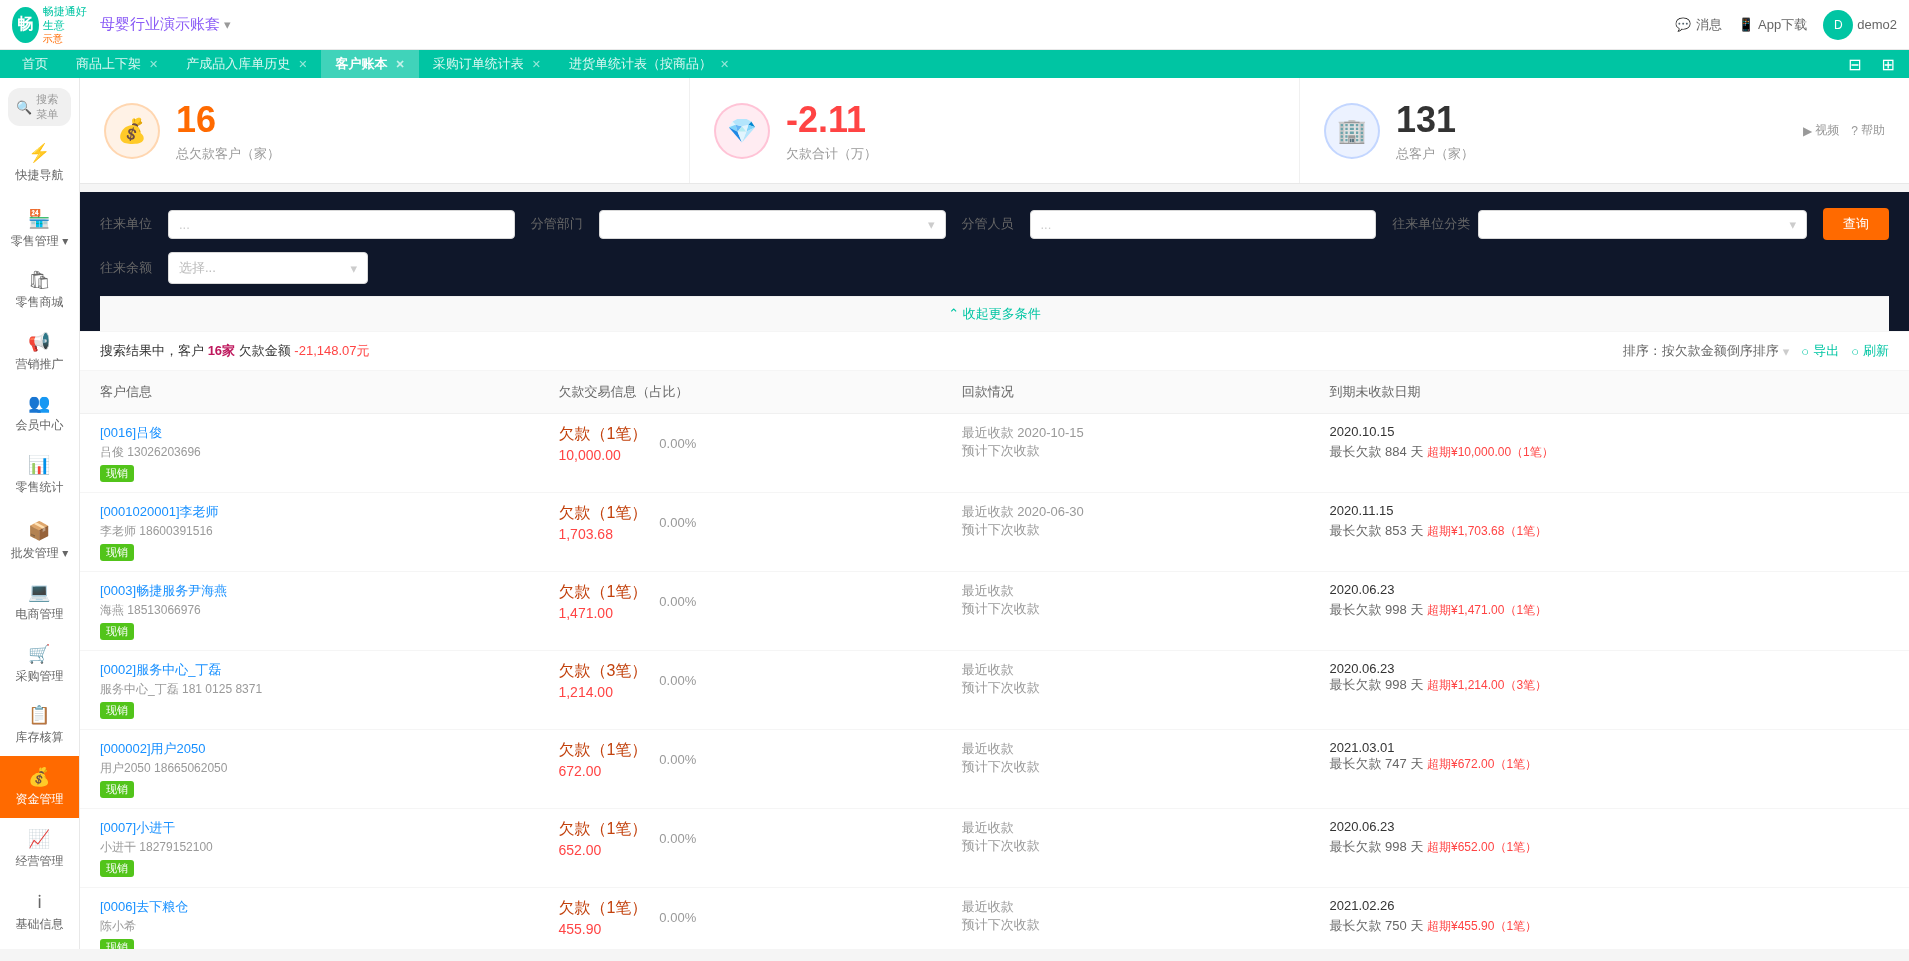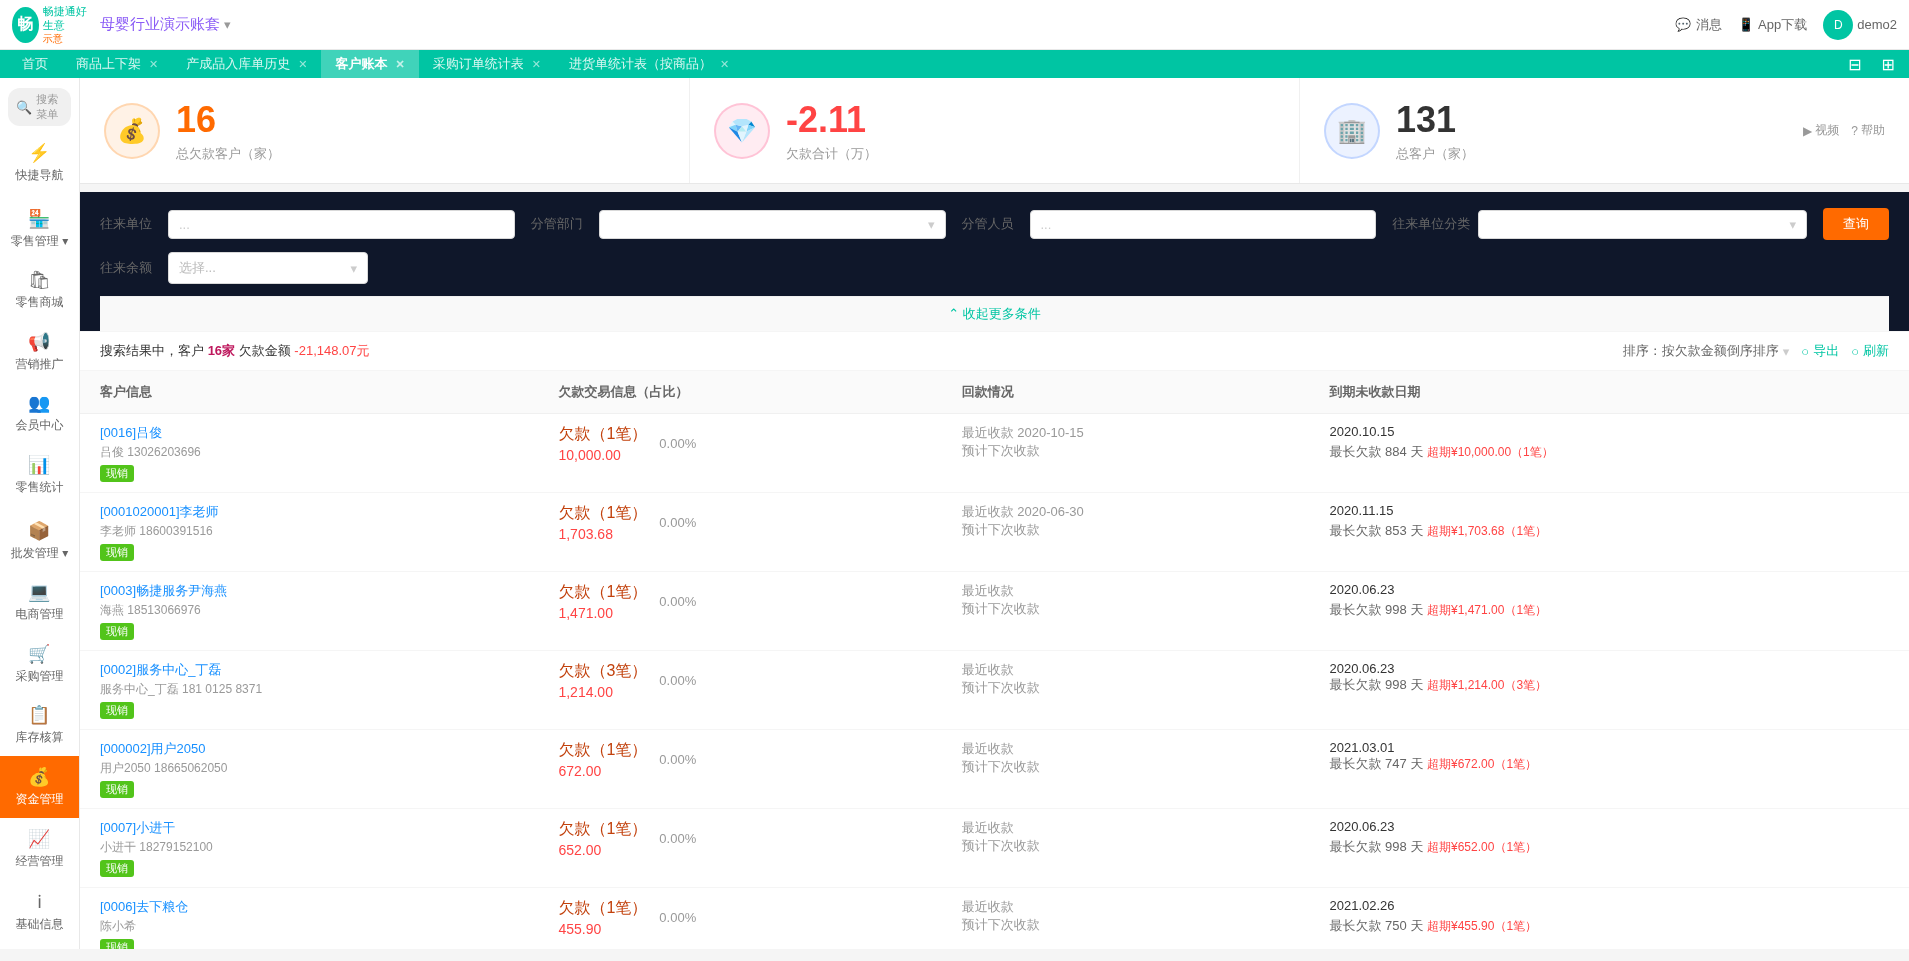--- a/index.html
+++ b/index.html
@@ -72,21 +72,21 @@
     .result-info { color: #666; font-size: 13px; }
     .result-info span { color: #333; }
     .result-actions { display: flex; align-items: center; gap: 12px; font-size: 13px; color: #666; }
     .sort-select { display: flex; align-items: center; gap: 4px; cursor: pointer; }
     .export-btn { display: flex; align-items: center; gap: 4px; cursor: pointer; color: #00c5a3; }
     .refresh-btn { display: flex; align-items: center; gap: 4px; cursor: pointer; color: #00c5a3; }
     
     
     .data-table { background: #fff; margin-top: 1px; width: 100%; border-collapse: collapse; }
     .table-header { background: #fafafa; }
-    .table-header th { padding: 12px 20px; text-align: left; color: #666; font-weight: bold; font-size: 13px; border-bottom: 1px solid #f0f0f0; }
+    .table-header th { padding: 12px 20px; text-align: left; color: #666; font-weight: normal; font-size: 13px; border-bottom: 1px solid #f0f0f0; }
     .table-row td { padding: 10px 20px; border-bottom: 1px solid #f5f5f5; vertical-align: top; }
     .customer-name { color: #1890ff; cursor: pointer; font-size: 13px; }
     .customer-sub { color: #999; font-size: 12px; margin-top: 2px; }
     .tag { display: inline-block; padding: 1px 6px; border-radius: 3px; font-size: 11px; margin-top: 4px; }
     .tag.green { background: #52c41a; color: #fff; }
     .debt-count { color: #c2410c; font-size: 16px; }
     .debt-amount { color: #ff4444; font-size: 14px; font-weight: 500; margin-top: 2px; }
     .debt-ratio { color: #999; font-size: 13px; margin-left: 12px; }
     .debt-cell { display: flex; align-items: center; }
     .recovery-text { color: #999; font-size: 13px; }

